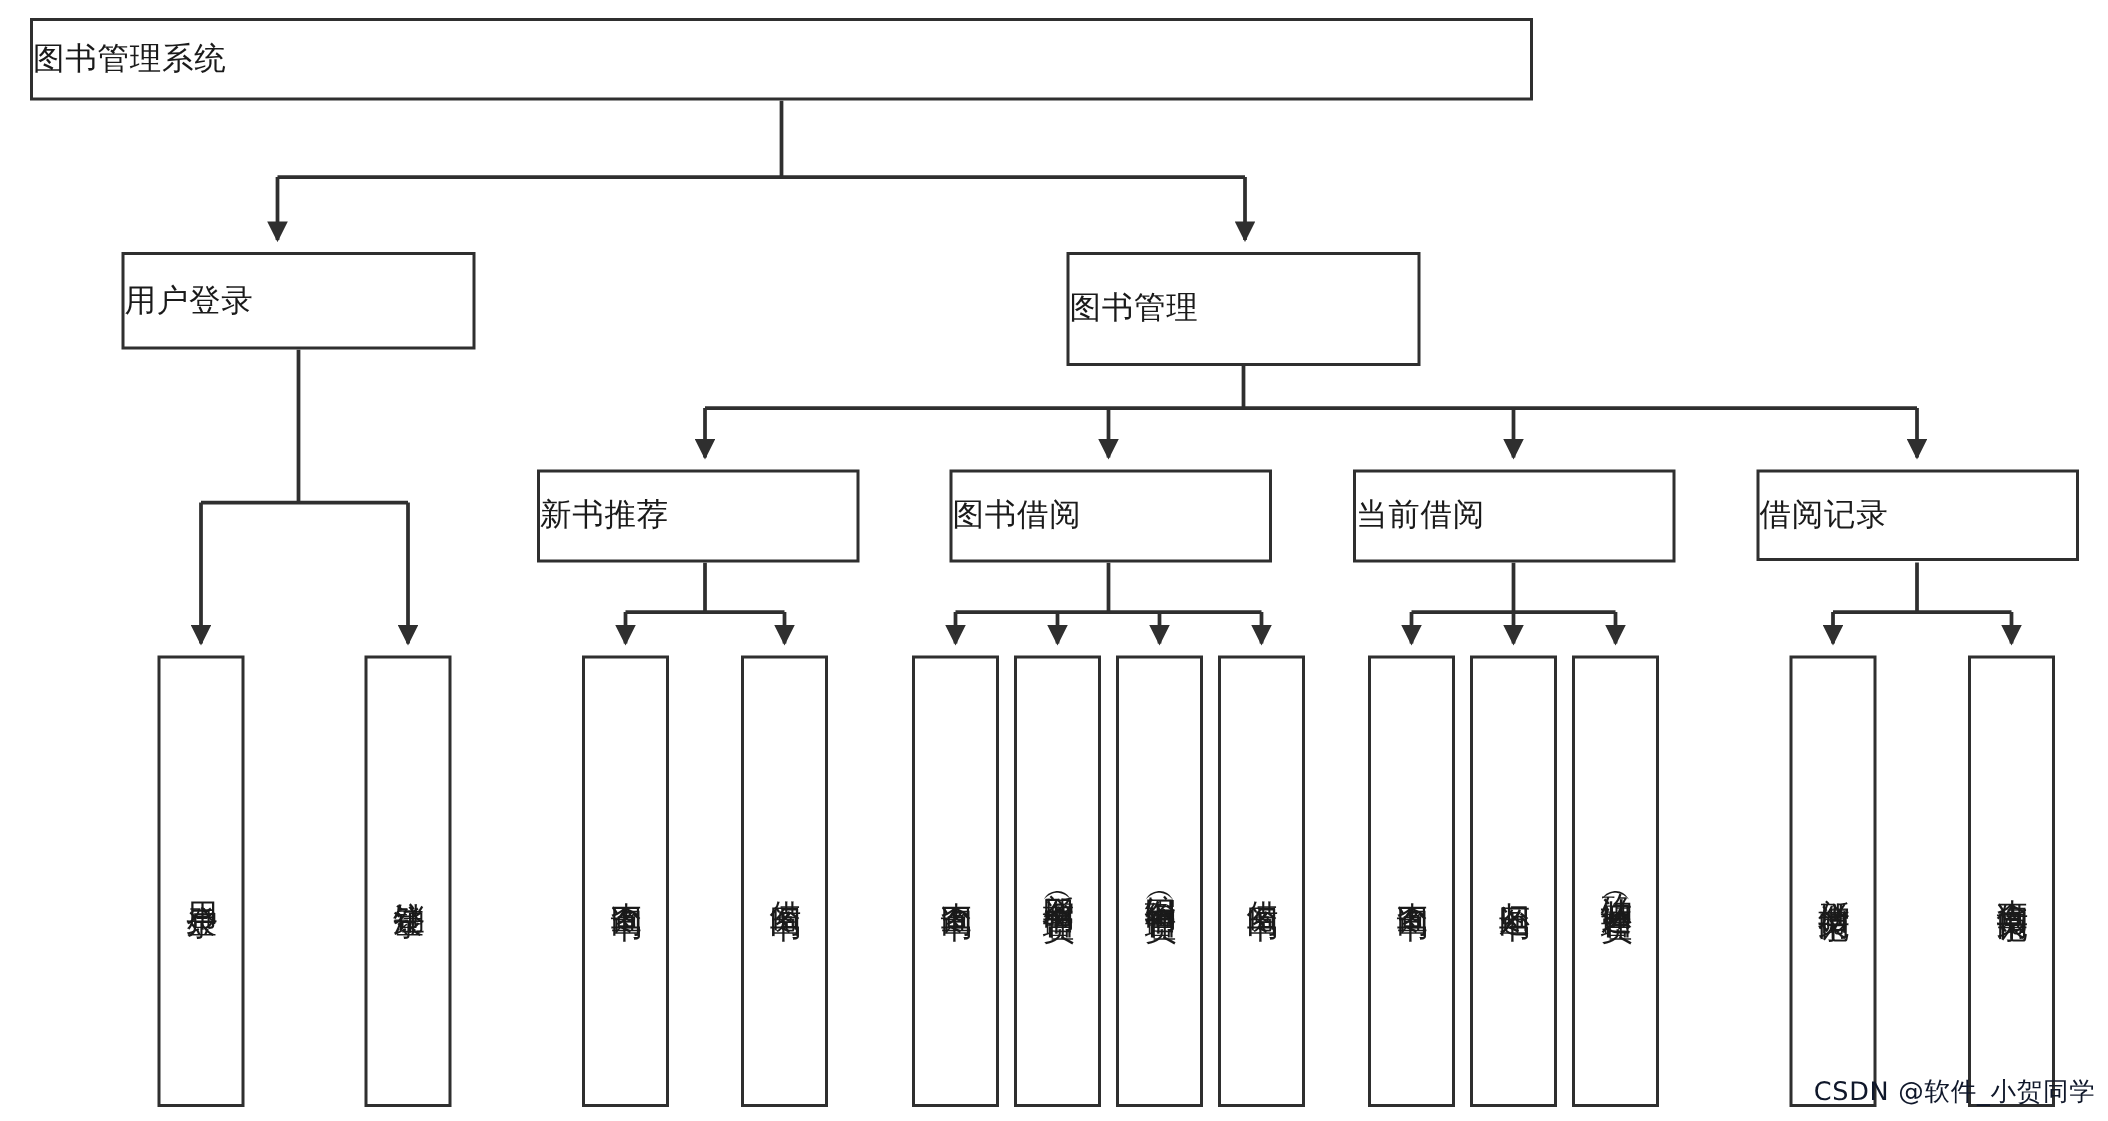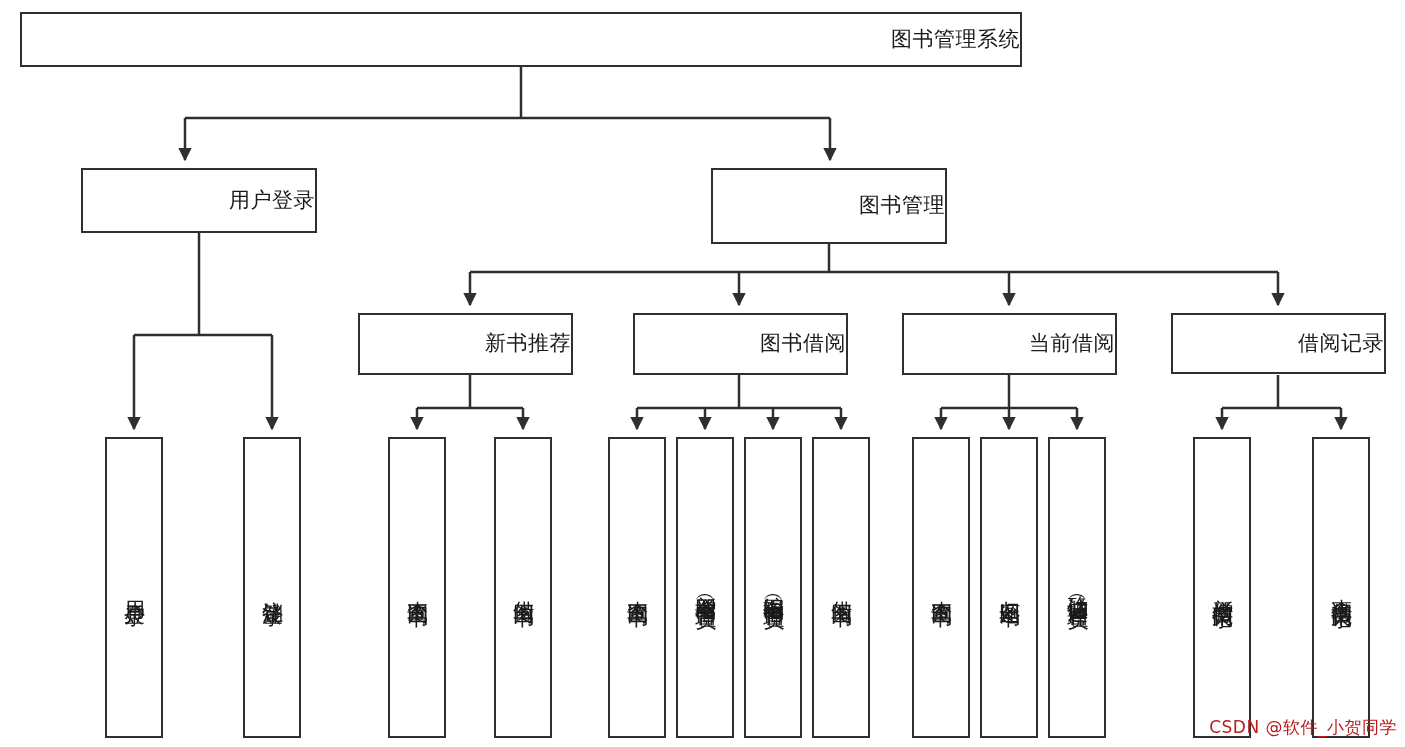--- a/index.html
+++ b/index.html
@@ -27,21 +27,21 @@
     height: 747px;
     pointer-events: none;
   }
   .node {
     position: absolute;
     box-sizing: border-box;
     border: 2.5px solid #2f2f2f;
     background: #ffffff;
     display: flex;
     align-items: center;
-    justify-content: flex-end;
+    justify-content: flex-start;
     color: #1a1a1a;
     overflow: hidden;
   }
   .node.horiz .node-label {
     font-size: 21px;
     line-height: 1.1;
     letter-spacing: 0.5px;
     white-space: nowrap;
   }
   .node.vert {
@@ -55,21 +55,21 @@
     line-height: 1.30;
     letter-spacing: 2px;
     white-space: nowrap;
     text-align: center;
   }
   .watermark {
     position: absolute;
     right: 8px;
     bottom: 8px;
     font-size: 17px;
-    color: #b91c1c;
+    color: #0f172a;
     letter-spacing: 0.5px;
     white-space: nowrap;
   }
 </style>
 </head>
 <body>
 
 <div id="diagram-root">
 
   <svg class="edges" viewBox="0 0 1405 747" xmlns="http://www.w3.org/2000/svg">

